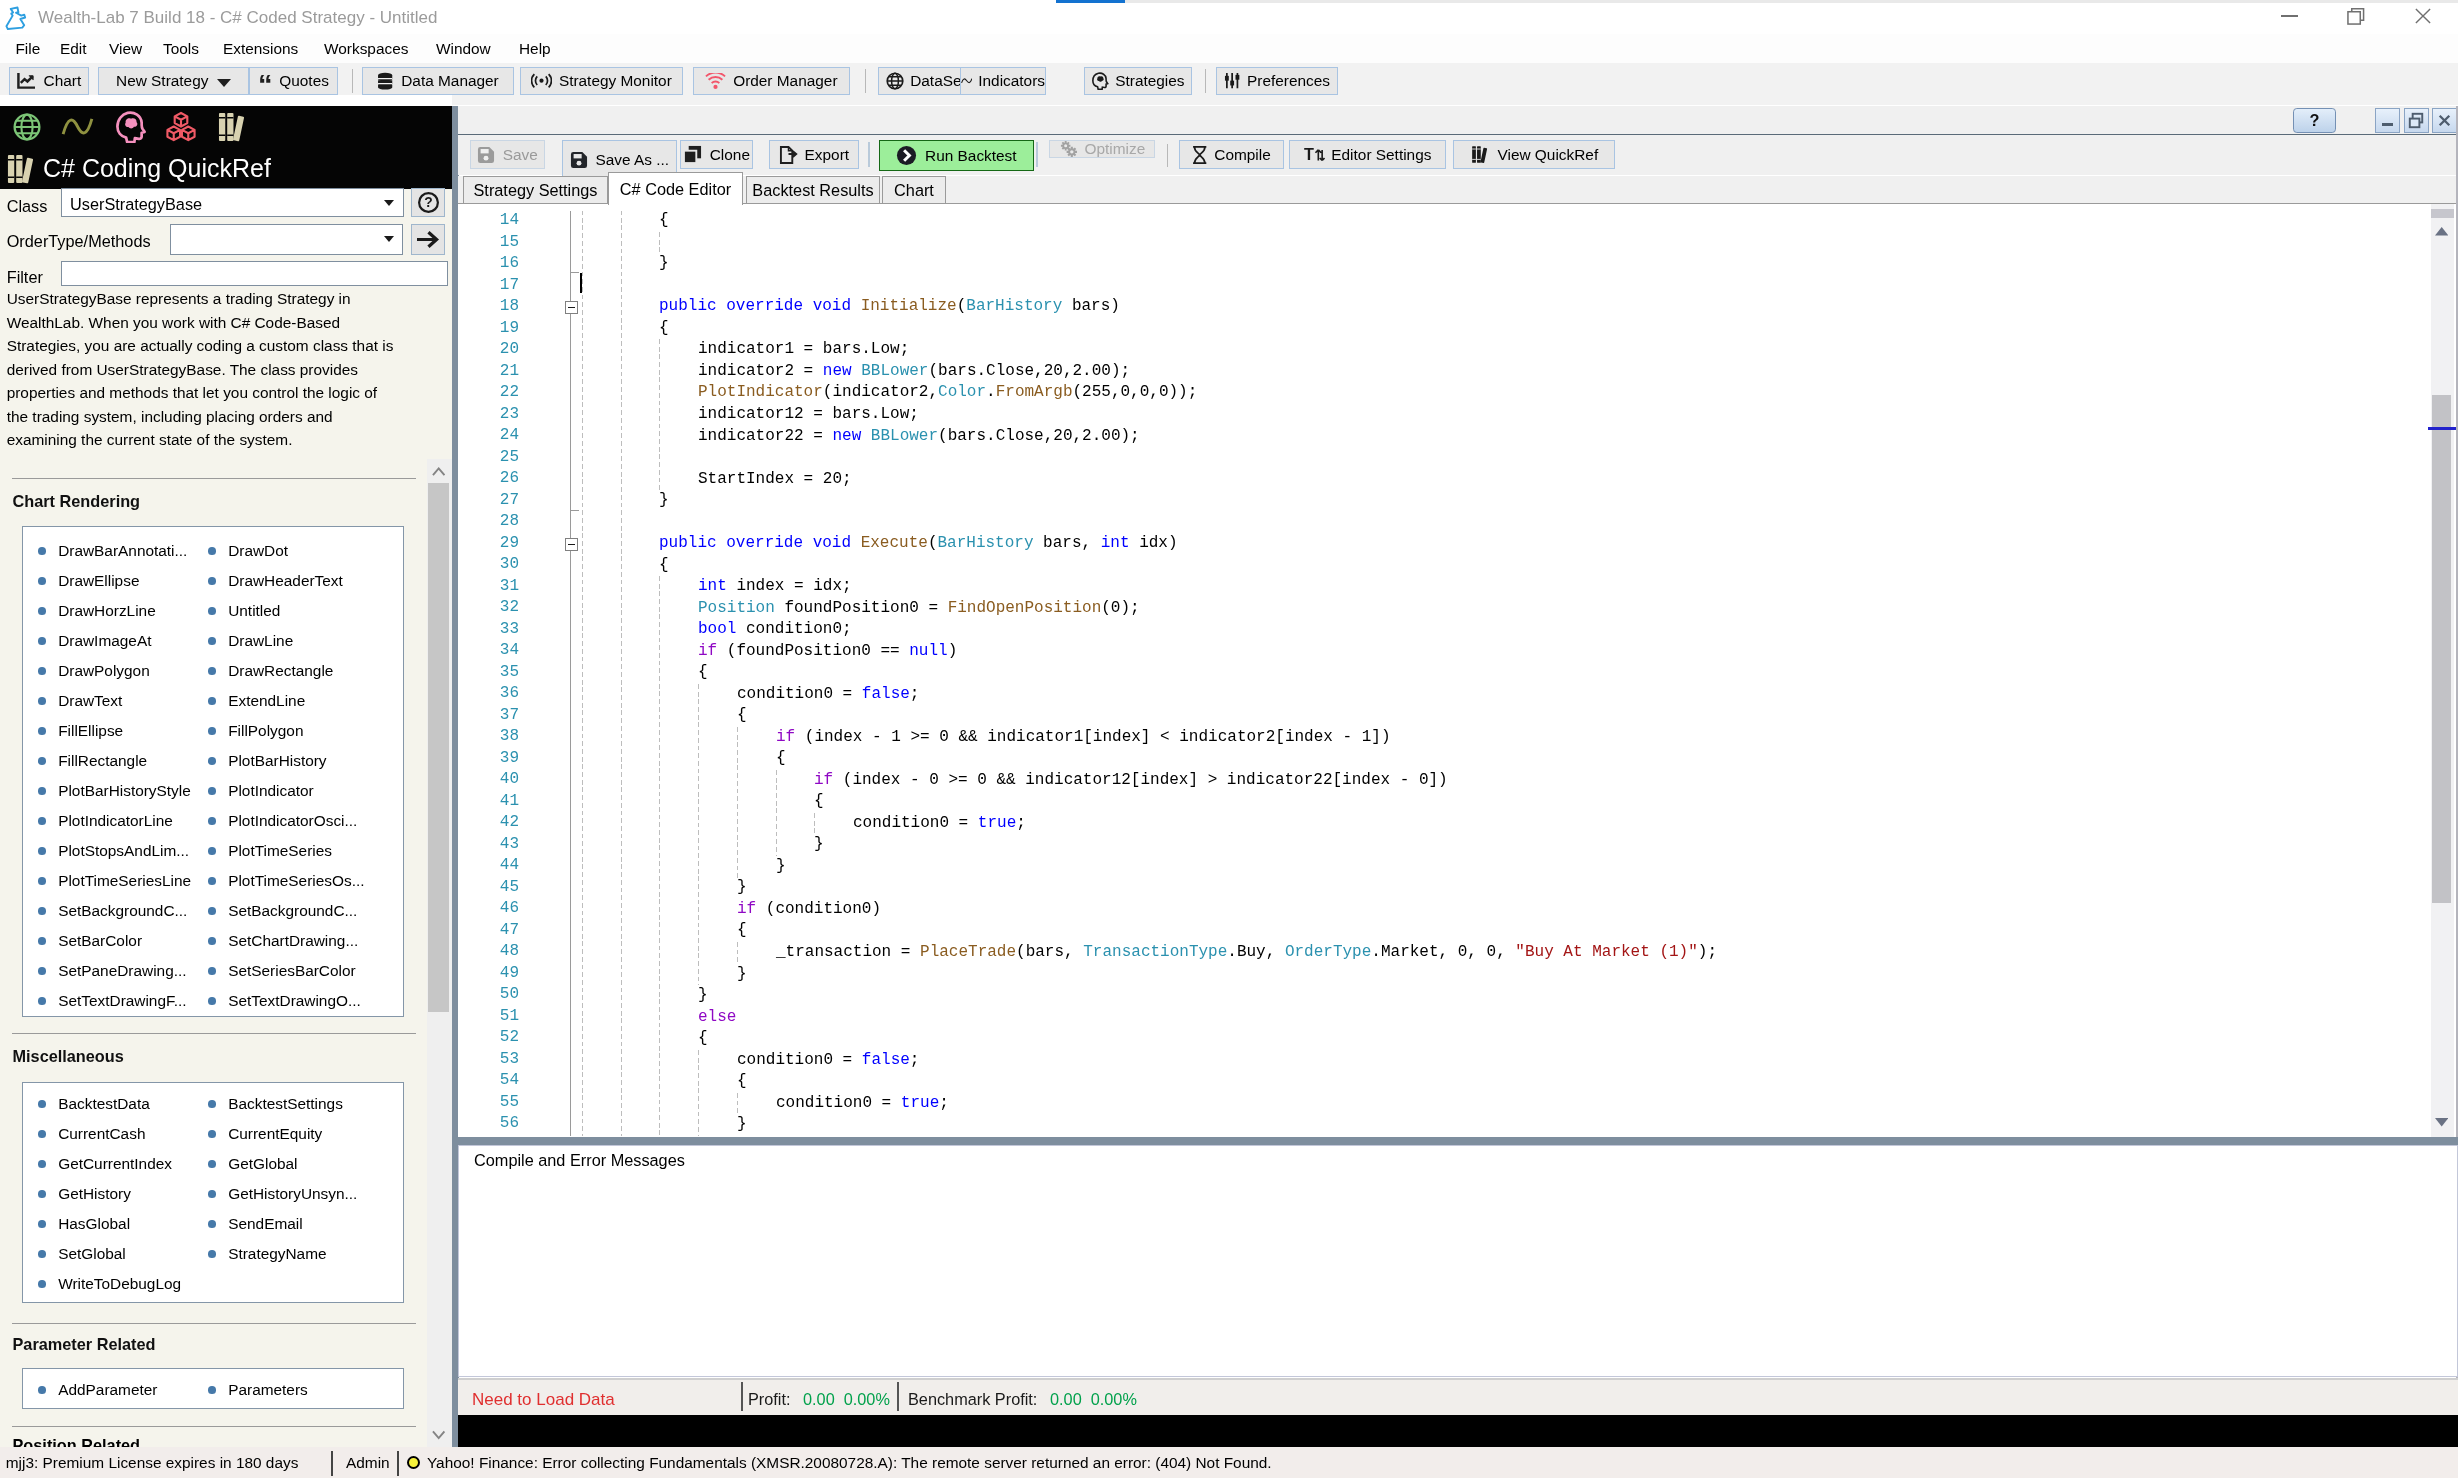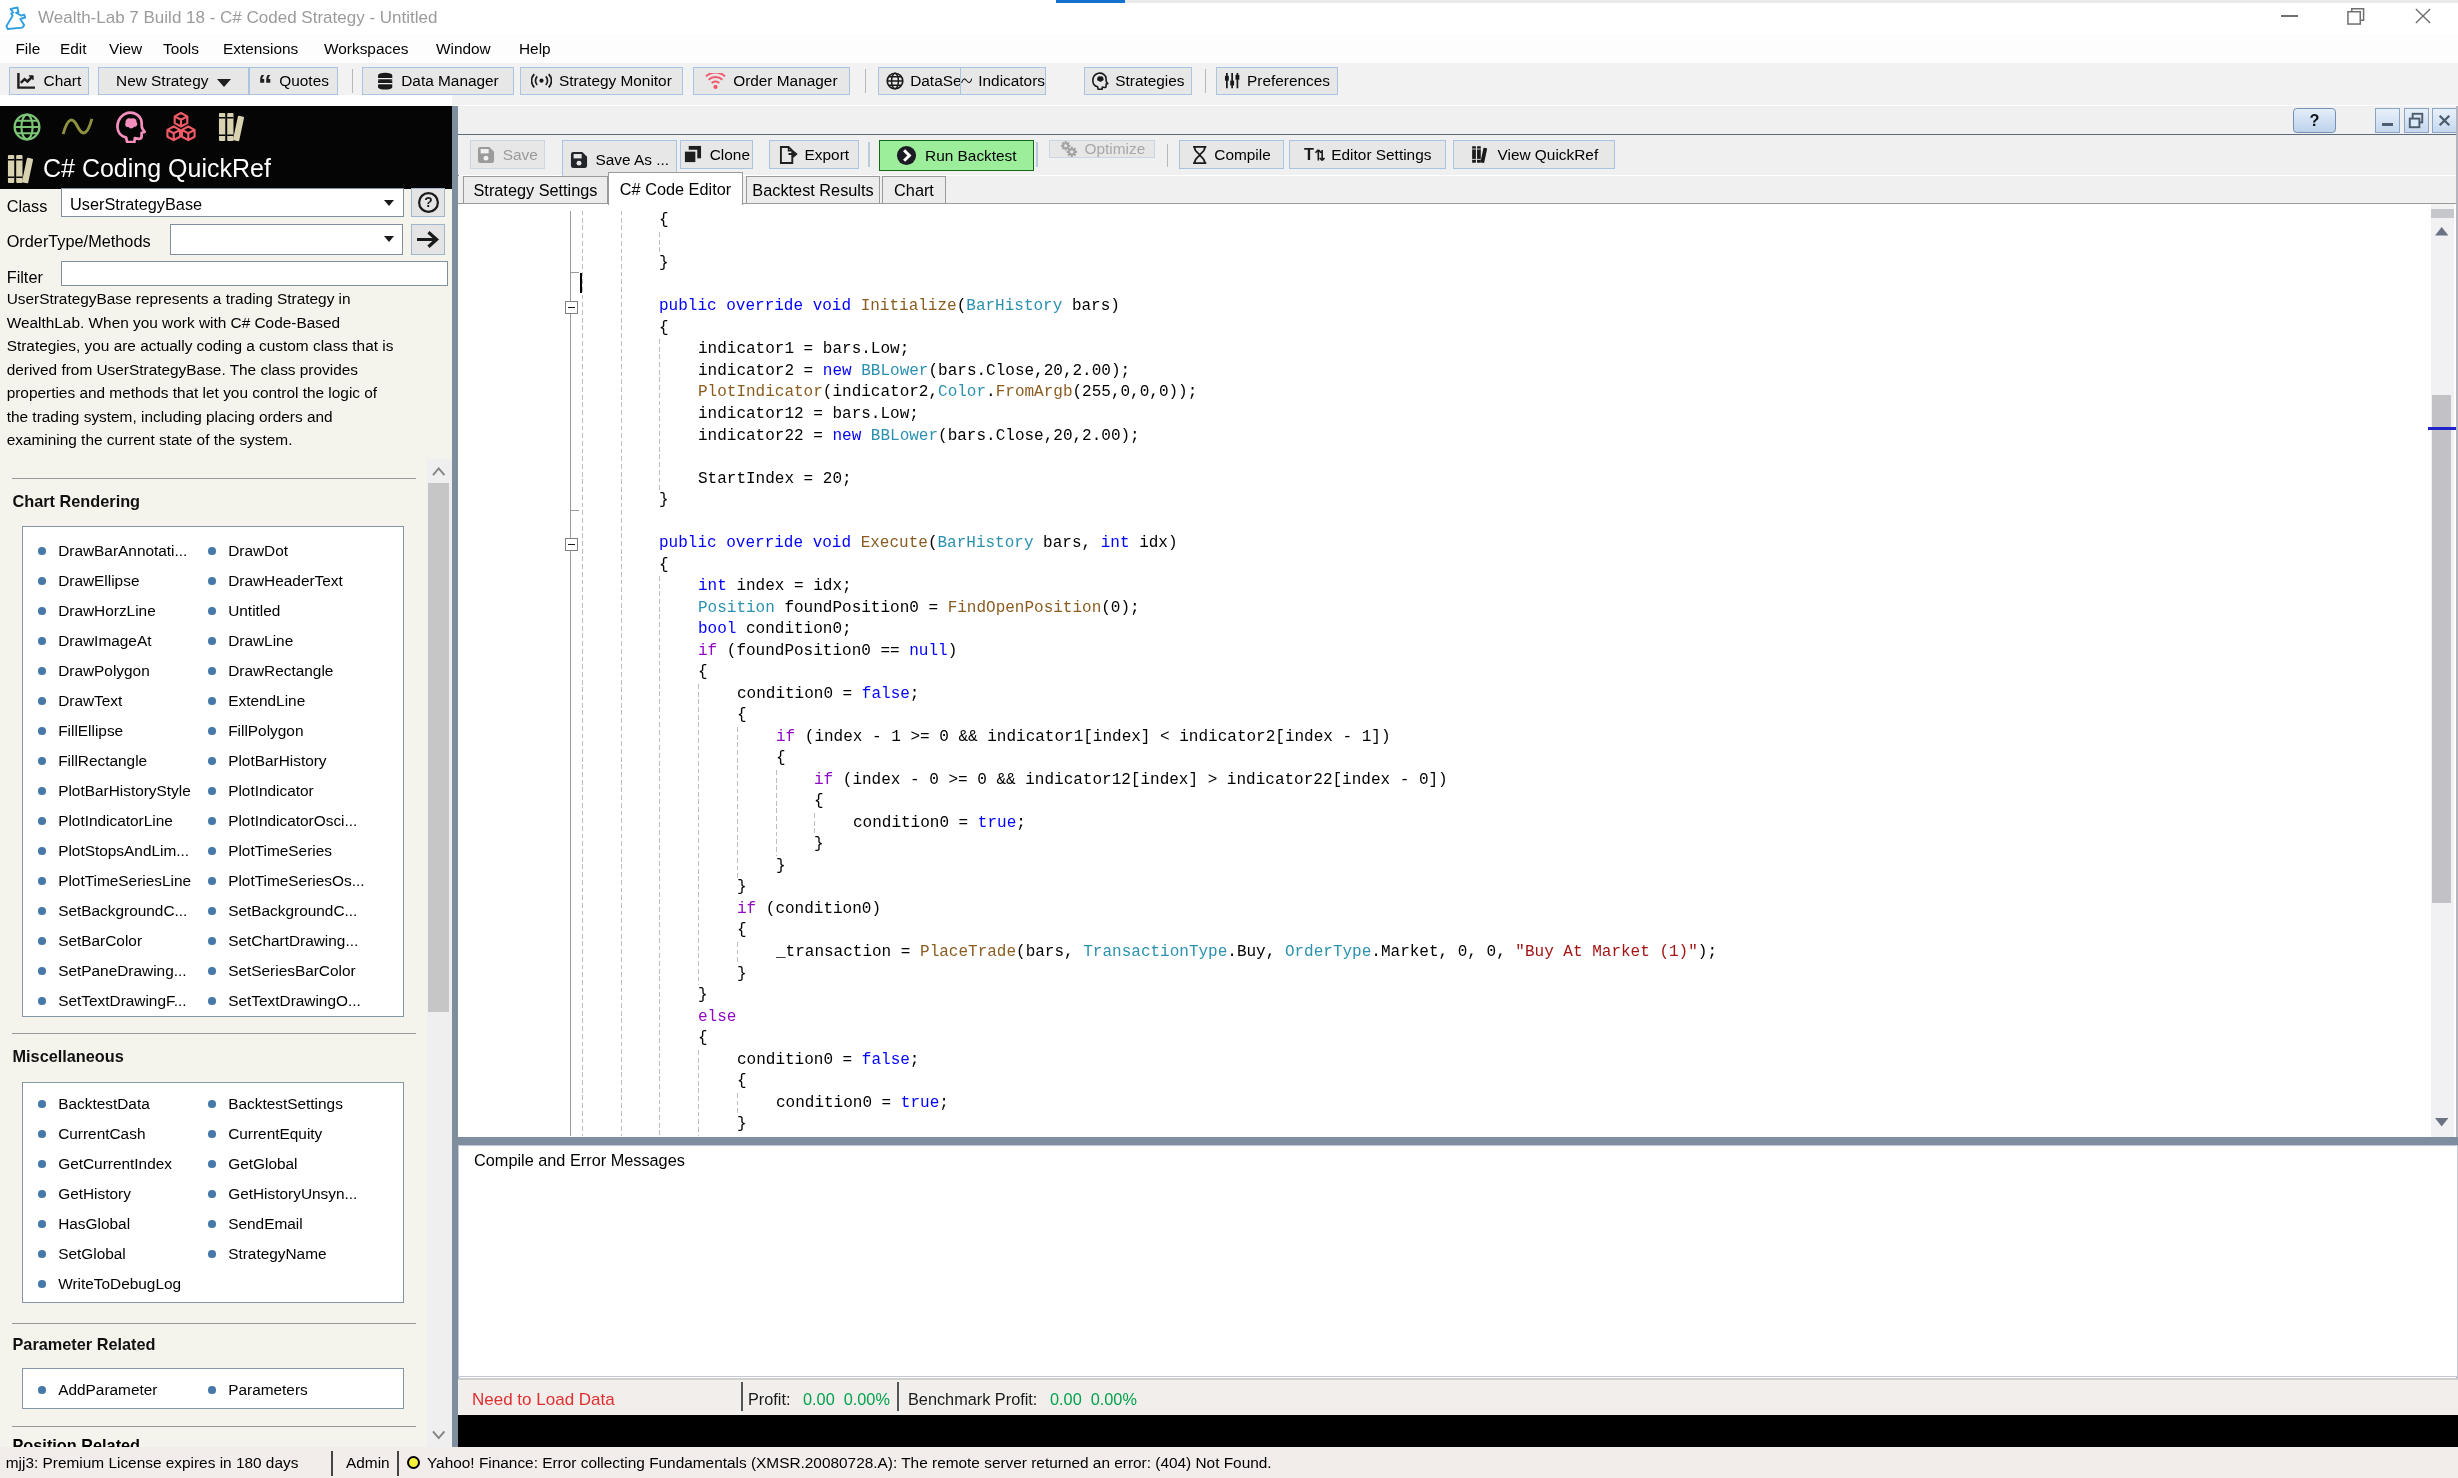--- a/index.html
+++ b/index.html
@@ -338,20 +338,63 @@
     </svg>View QuickRef</div>
 
 <div class="abs" style="left:458px;top:176px;width:2000px;height:28px;background:#f0f0f0;border-bottom:1px solid #9a9a9a;"></div>
 <div class="abs" style="left:463px;top:176px;width:145px;height:28px;background:#ececec;border:1px solid #9a9a9a;display:flex;align-items:center;justify-content:center;font-size:16.3px;">Strategy Settings</div>
 <div class="abs" style="left:608px;top:172px;width:135px;height:33px;background:#ffffff;border:1px solid #9a9a9a;border-bottom:none;display:flex;align-items:center;justify-content:center;font-size:16.3px;z-index:3;">C# Code Editor</div>
 <div class="abs" style="left:746px;top:176px;width:134px;height:28px;background:#ececec;border:1px solid #9a9a9a;display:flex;align-items:center;justify-content:center;font-size:16.3px;">Backtest Results</div>
 <div class="abs" style="left:882px;top:176px;width:64px;height:28px;background:#ececec;border:1px solid #9a9a9a;display:flex;align-items:center;justify-content:center;font-size:16.3px;">Chart</div>
 
 <div class="abs" style="left:458px;top:204px;width:2000px;height:934px;background:#ffffff;"></div>
 <div class="abs" style="left:458px;top:211px;width:1973px;height:925px;overflow:hidden;">
+<pre class="abs" style="left:0px;top:-0.7px;width:61px;text-align:right;font-size:16px;line-height:21.5px;color:#2b91af;">14
+15
+16
+17
+18
+19
+20
+21
+22
+23
+24
+25
+26
+27
+28
+29
+30
+31
+32
+33
+34
+35
+36
+37
+38
+39
+40
+41
+42
+43
+44
+45
+46
+47
+48
+49
+50
+51
+52
+53
+54
+55
+56</pre>
 <div class="guide" style="left:124px;top:-0.7px;height:926px;"></div>
 <div class="guide" style="left:163px;top:-0.7px;height:926px;"></div>
 <div class="guide" style="left:201px;top:21px;height:21.5px;"></div>
 <div class="guide" style="left:201px;top:128px;height:151px;"></div>
 <div class="guide" style="left:201px;top:365px;height:560px;"></div>
 <div class="guide" style="left:240px;top:473px;height:301px;"></div>
 <div class="guide" style="left:240px;top:839px;height:87px;"></div>
 <div class="guide" style="left:279px;top:516px;height:151px;"></div>
 <div class="guide" style="left:279px;top:731px;height:21.5px;"></div>
 <div class="guide" style="left:279px;top:882px;height:21.5px;"></div>

